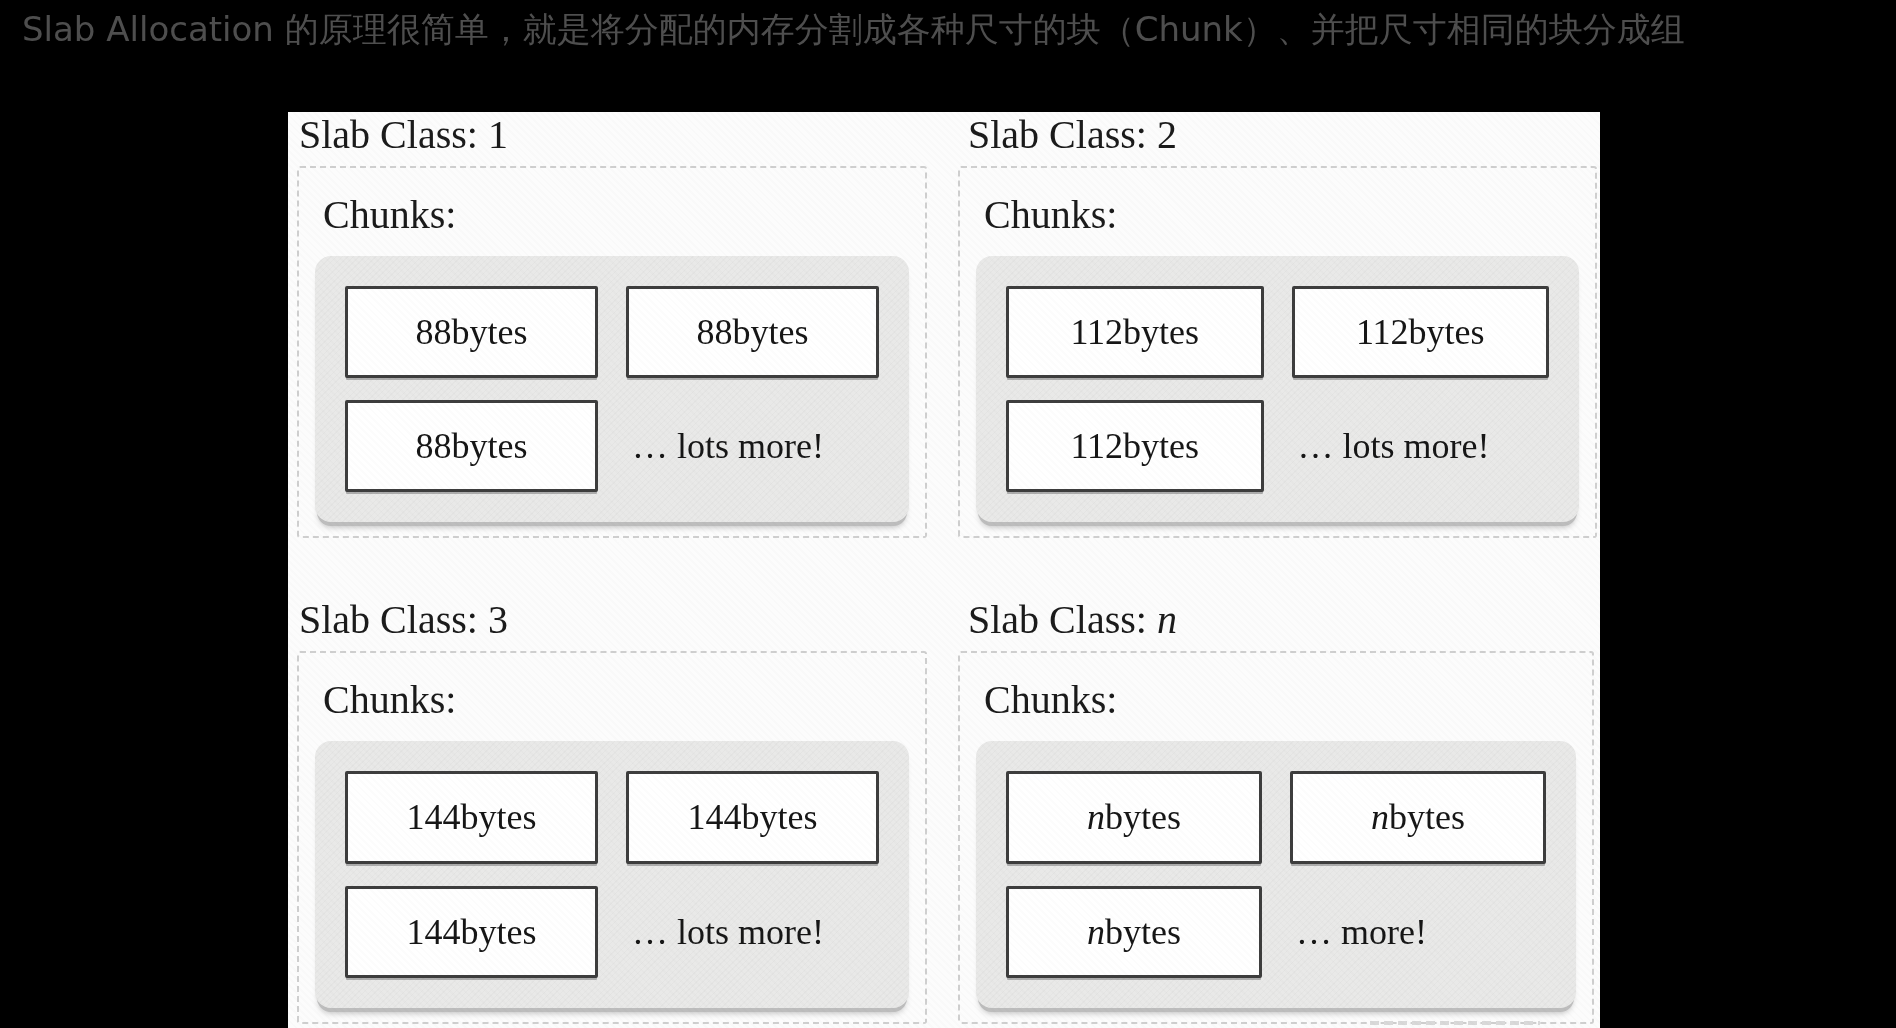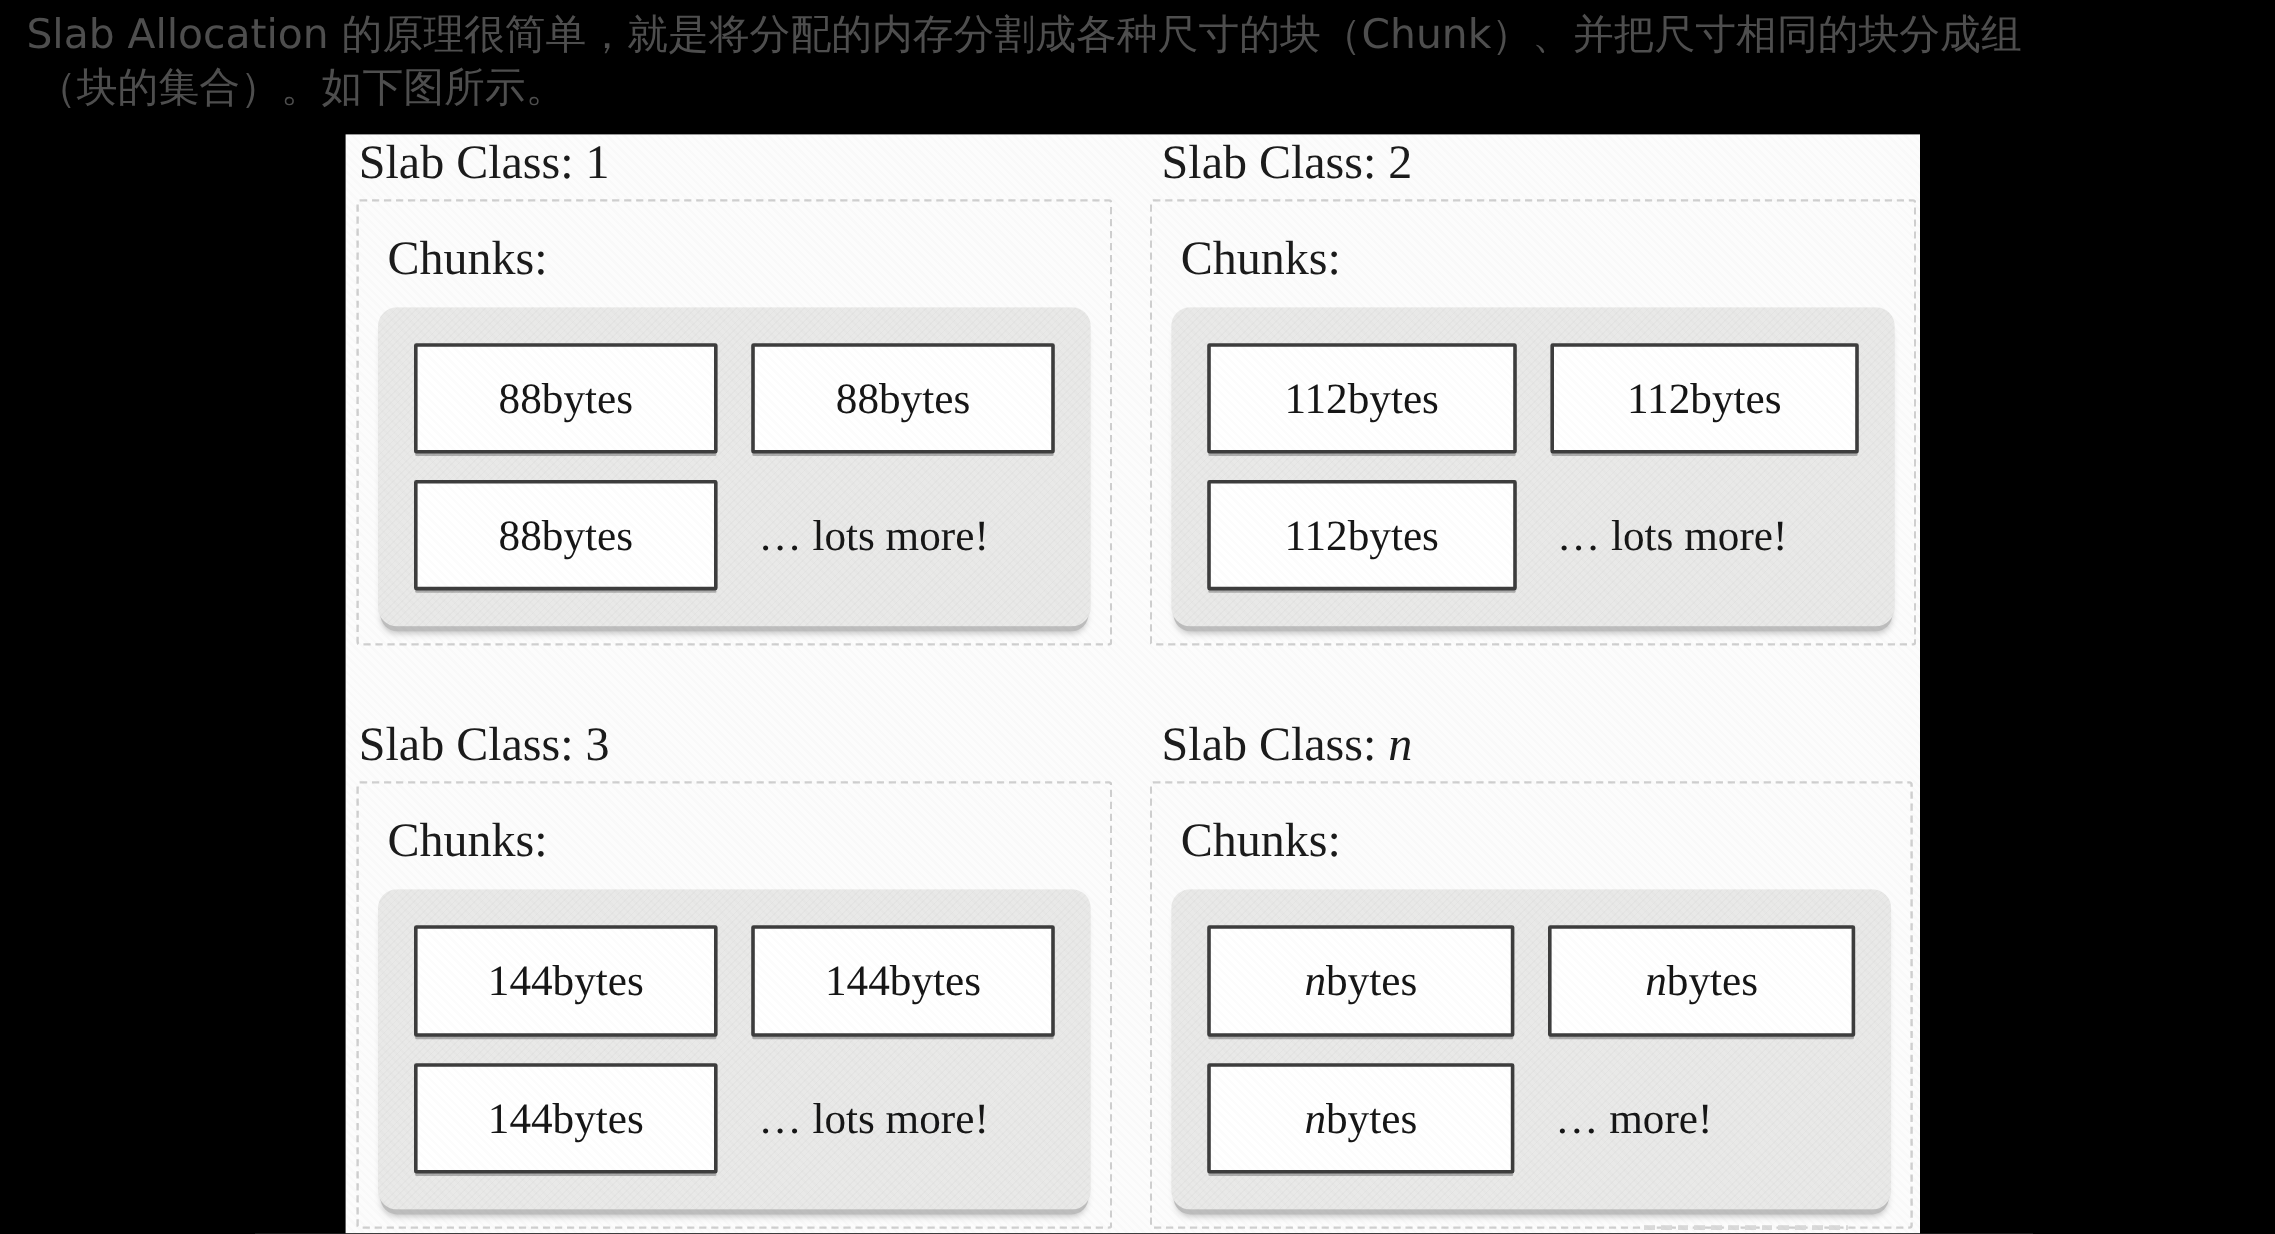--- a/index.html
+++ b/index.html
@@ -73,21 +73,20 @@
     position:absolute; right:60px; bottom:3px; width:170px; height:4px;
     background:repeating-linear-gradient(90deg, #d9d9d9 0 9px, transparent 9px 14px);
   }
 </style>
 </head>
 <body>
 
 <div class="screen">
 
   <div class="intro-line l1">Slab Allocation 的原理很简单，就是将分配的内存分割成各种尺寸的块（Chunk）、并把尺寸相同的块分成组</div>
-  <div class="intro-line l2">（块的集合）。如下图所示。</div>
 
   <div class="figure">
 
     <section class="quad q1">
       <h3 class="qtitle"><span>Slab Class: </span><span style="">1</span></h3>
       <div class="panel">
         <div class="chunks-label">Chunks:</div>
         <div class="tray">
           <div class="chunk">
               <span style="">88</span>

